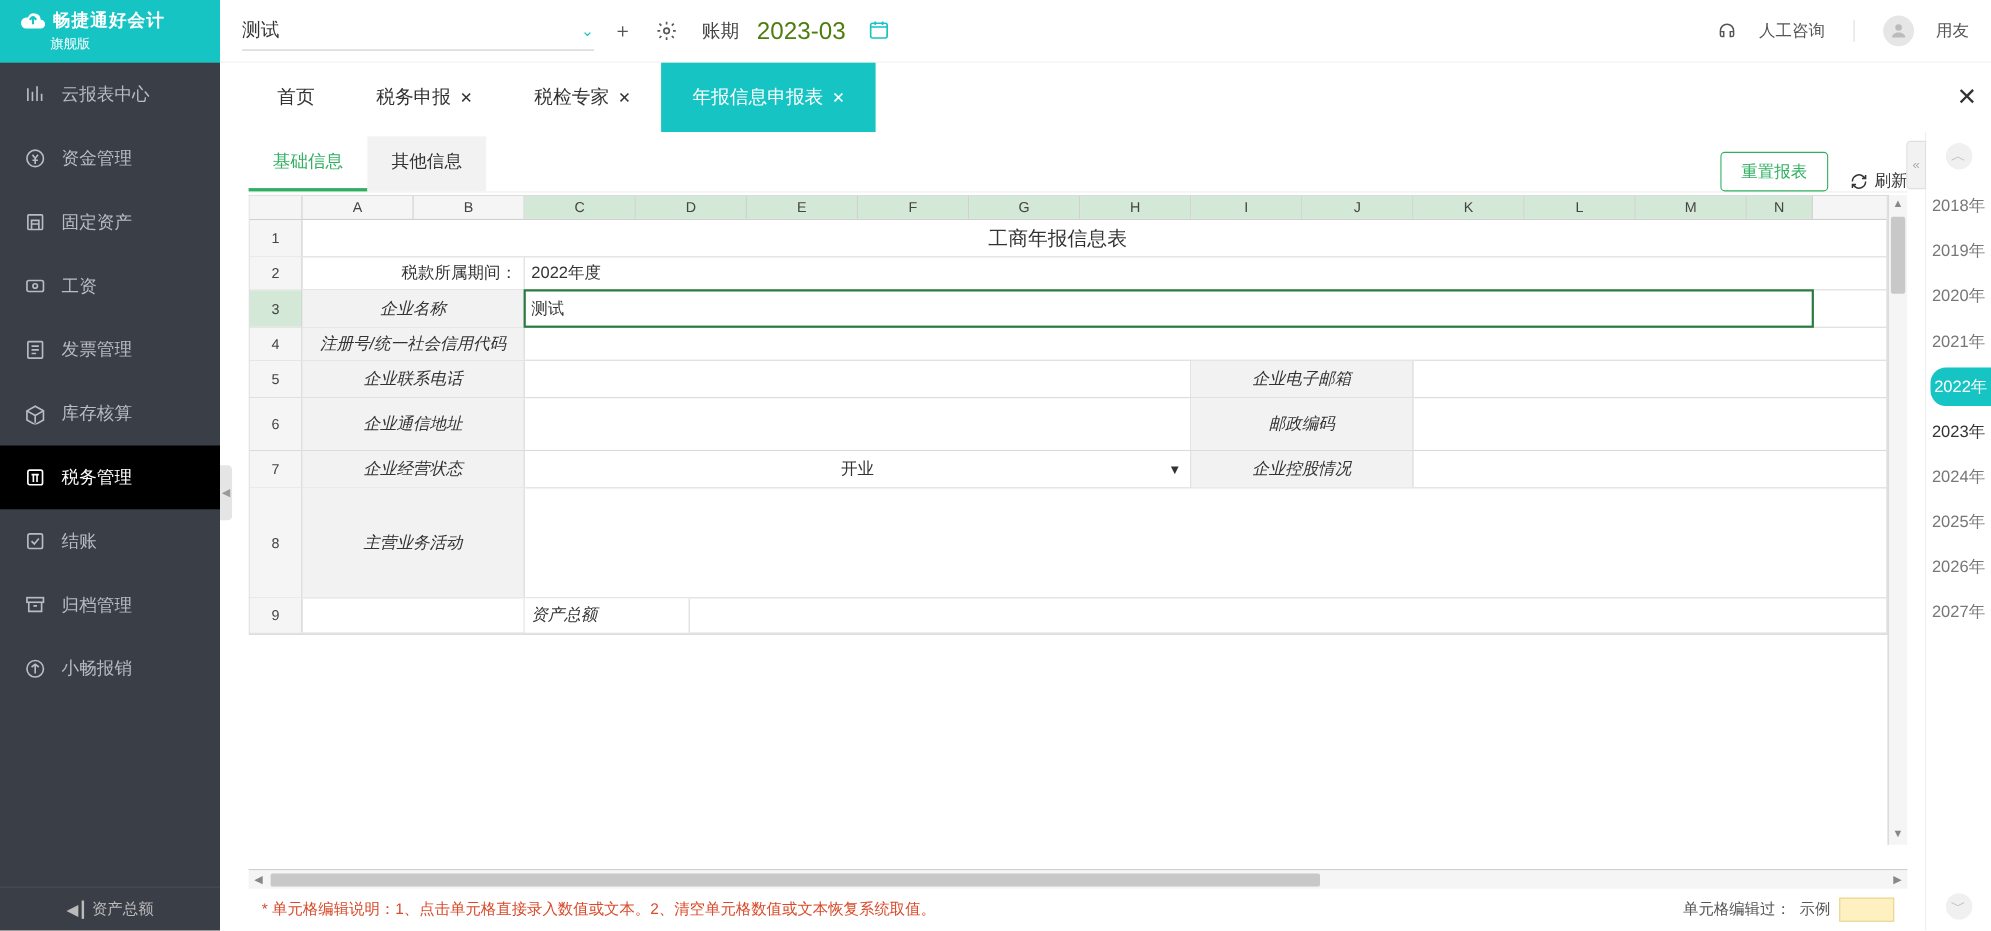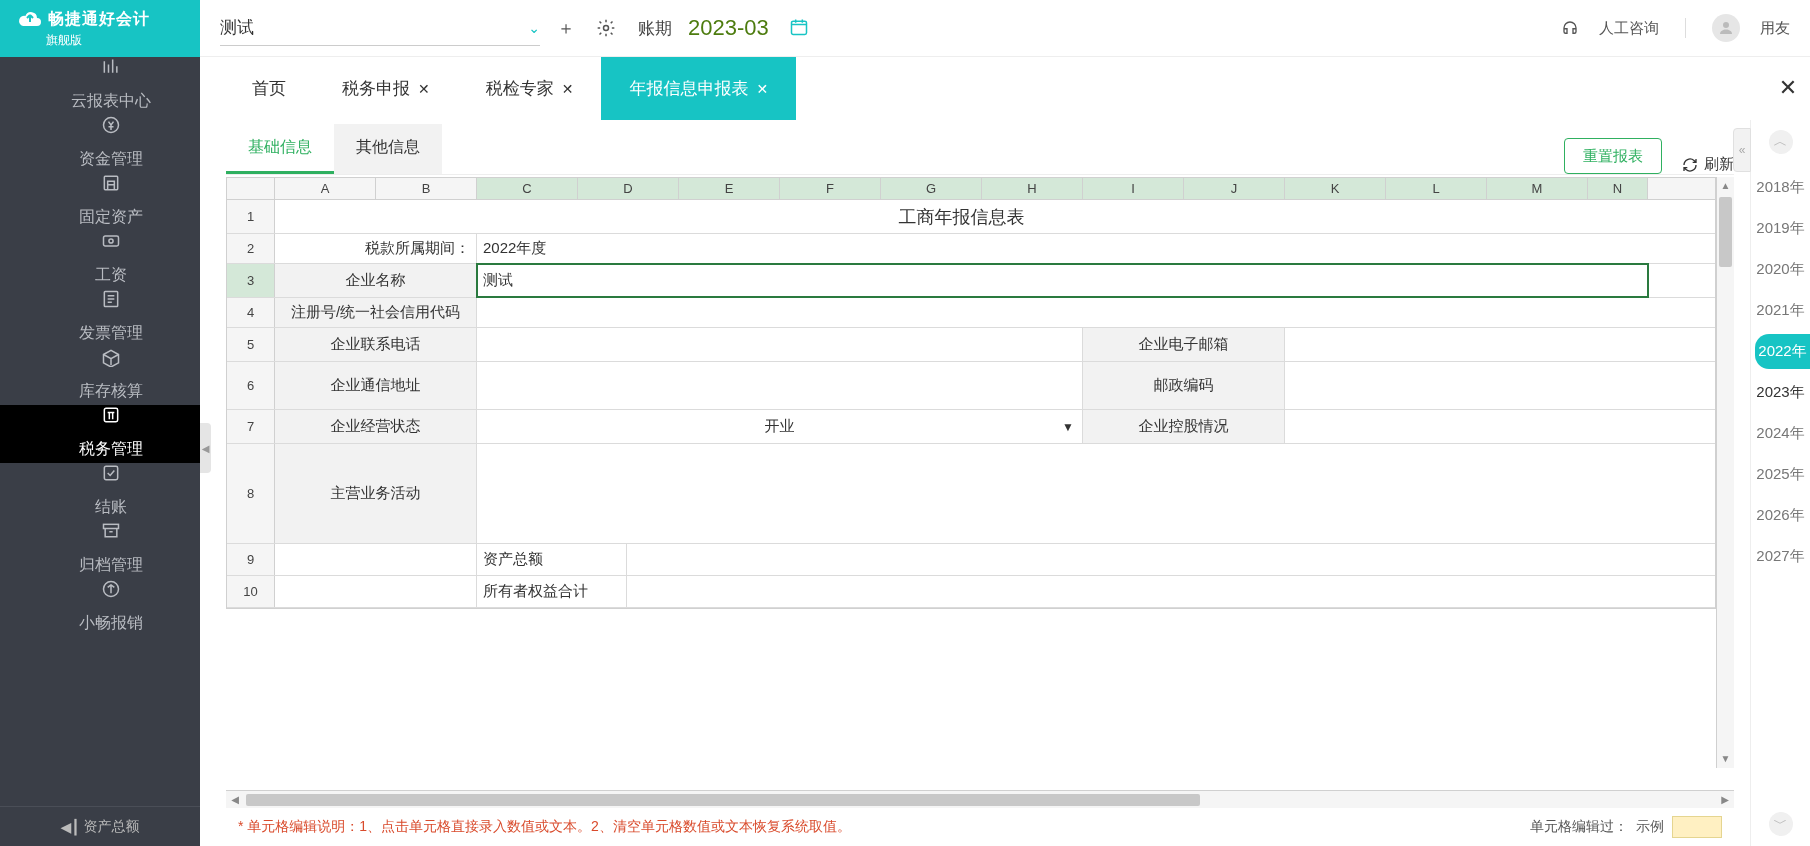--- a/index.html
+++ b/index.html
@@ -7,21 +7,21 @@
 .app { display: flex; height: 846px; width: 1810px; }
 
 
 .sidebar { width: 200px; background: #3a3e47; color: #ccc; display: flex; flex-direction: column; position: relative; }
 .logo-area { height: 57px; background: #17c4c4; color: #fff; display: flex; flex-direction: column; justify-content: center; padding-left: 18px; }
 .logo-row { display: flex; align-items: center; gap: 6px; }
 .logo-row svg { flex-shrink: 0; }
 .logo-text { font-size: 16px; font-weight: bold; letter-spacing: 1px; }
 .logo-sub { font-size: 12px; margin-top: 2px; padding-left: 28px; }
 .nav { flex: 1; overflow-y: auto; }
-.nav-item { display: flex; align-items: center; height: 58px; padding-left: 22px; gap: 14px; cursor: pointer; color: #b9bcc2; font-size: 16px; flex-direction: column; }
+.nav-item { display: flex; align-items: center; height: 58px; padding-left: 22px; gap: 14px; cursor: pointer; color: #b9bcc2; font-size: 16px; }
 .nav-item.active { background: #000; color: #fff; }
 .nav-item svg { width: 20px; height: 20px; flex-shrink: 0; }
 .sidebar-bottom { height: 40px; background: #3a3e47; display: flex; align-items: center; justify-content: center; color: #bbb; gap: 4px; cursor: pointer; border-top: 1px solid #4a4e57; }
 .sidebar-arrow { position: absolute; right: -11px; top: 50%; width: 11px; height: 50px; background: #e5e5e5; display: flex; align-items: center; justify-content: center; color: #999; font-size: 10px; cursor: pointer; border-radius: 0 4px 4px 0;}
 
 
 .main { flex: 1; display: flex; flex-direction: column; background: #fff; }
 
 
 .topbar { height: 57px; display: flex; align-items: center; padding: 0 20px; border-bottom: 1px solid #eee; gap: 12px; }
@@ -61,21 +61,21 @@
 .sheet { position: relative; border: 1px solid #d0d0d0; background: #fff; }
 .col-headers { display: flex; height: 22px; background: #f5f5f5; border-bottom: 1px solid #d0d0d0; }
 .corner { width: 48px; border-right: 1px solid #d0d0d0; background: #f5f5f5; }
 .col-h { border-right: 1px solid #d0d0d0; text-align: center; font-size: 13px; color: #444; line-height: 22px; }
 .col-h.sel { background: #d4e8d8; }
 .rows { }
 .row { display: flex; border-bottom: 1px solid #dbdbdb; }
 .row-h { width: 48px; background: #f5f5f5; border-right: 1px solid #d0d0d0; text-align: center; font-size: 13px; color: #444; display: flex; align-items: center; justify-content: center; }
 .row-h.sel { background: #d4e8d8; }
 .cell { border-right: 1px solid #dbdbdb; padding: 4px 6px; font-size: 15px; color: #333; display: flex; align-items: center; text-align: right; }
-.label-cell { background: #f2f2f2; justify-content: center; text-align: left; }
+.label-cell { background: #f2f2f2; justify-content: center; text-align: left; font-style: italic; }
 .title-cell { justify-content: center; font-size: 18px; font-weight: 500; }
 .active-cell { outline: 2px solid #2a7a3f; outline-offset: -1px; position: relative; z-index: 2; }
 .dropdown-ind { margin-left: auto; font-size: 12px; }
 
 
 .vscroll { position: absolute; right: 0; top: 0; bottom: 18px; width: 18px; background: #f5f5f5; border-left: 1px solid #d0d0d0; }
 .vscroll-up, .vscroll-down { height: 18px; text-align: center; font-size: 10px; color: #888; line-height: 18px; cursor: pointer; }
 .vscroll-thumb { position: absolute; left: 2px; right: 2px; top: 20px; height: 70px; background: #c8c8c8; border-radius: 2px; }
 .hscroll { height: 18px; background: #f5f5f5; border-top: 1px solid #d0d0d0; display: flex; align-items: center; margin-top: 4px; }
 .hscroll-btn { width: 18px; text-align: center; font-size: 10px; color: #888; cursor: pointer; }
@@ -349,26 +349,20 @@
                 <div class="cell" style="width:1171px;border-right:none"></div>
               </div>
 
               <div class="row" style="height:32px">
                 <div class="row-h">9</div>
                 <div class="cell" style="width:202px"></div>
                 <div class="cell label-cell" style="width:150px;justify-content:flex-start;background:#fff">资产总额</div>
                 <div class="cell" style="width:1021px;border-right:none"></div>
               </div>
 
-              <div class="row" style="height:32px">
-                <div class="row-h">10</div>
-                <div class="cell" style="width:202px"></div>
-                <div class="cell label-cell" style="width:150px;justify-content:flex-start;background:#fff">所有者权益合计</div>
-                <div class="cell" style="width:1021px;border-right:none"></div>
-              </div>
             </div>
           </div>
 
           <div class="vscroll">
             <div class="vscroll-up">▲</div>
             <div class="vscroll-thumb"></div>
             <div class="vscroll-down" style="position:absolute;bottom:0;width:100%">▼</div>
           </div>
         </div>
 

